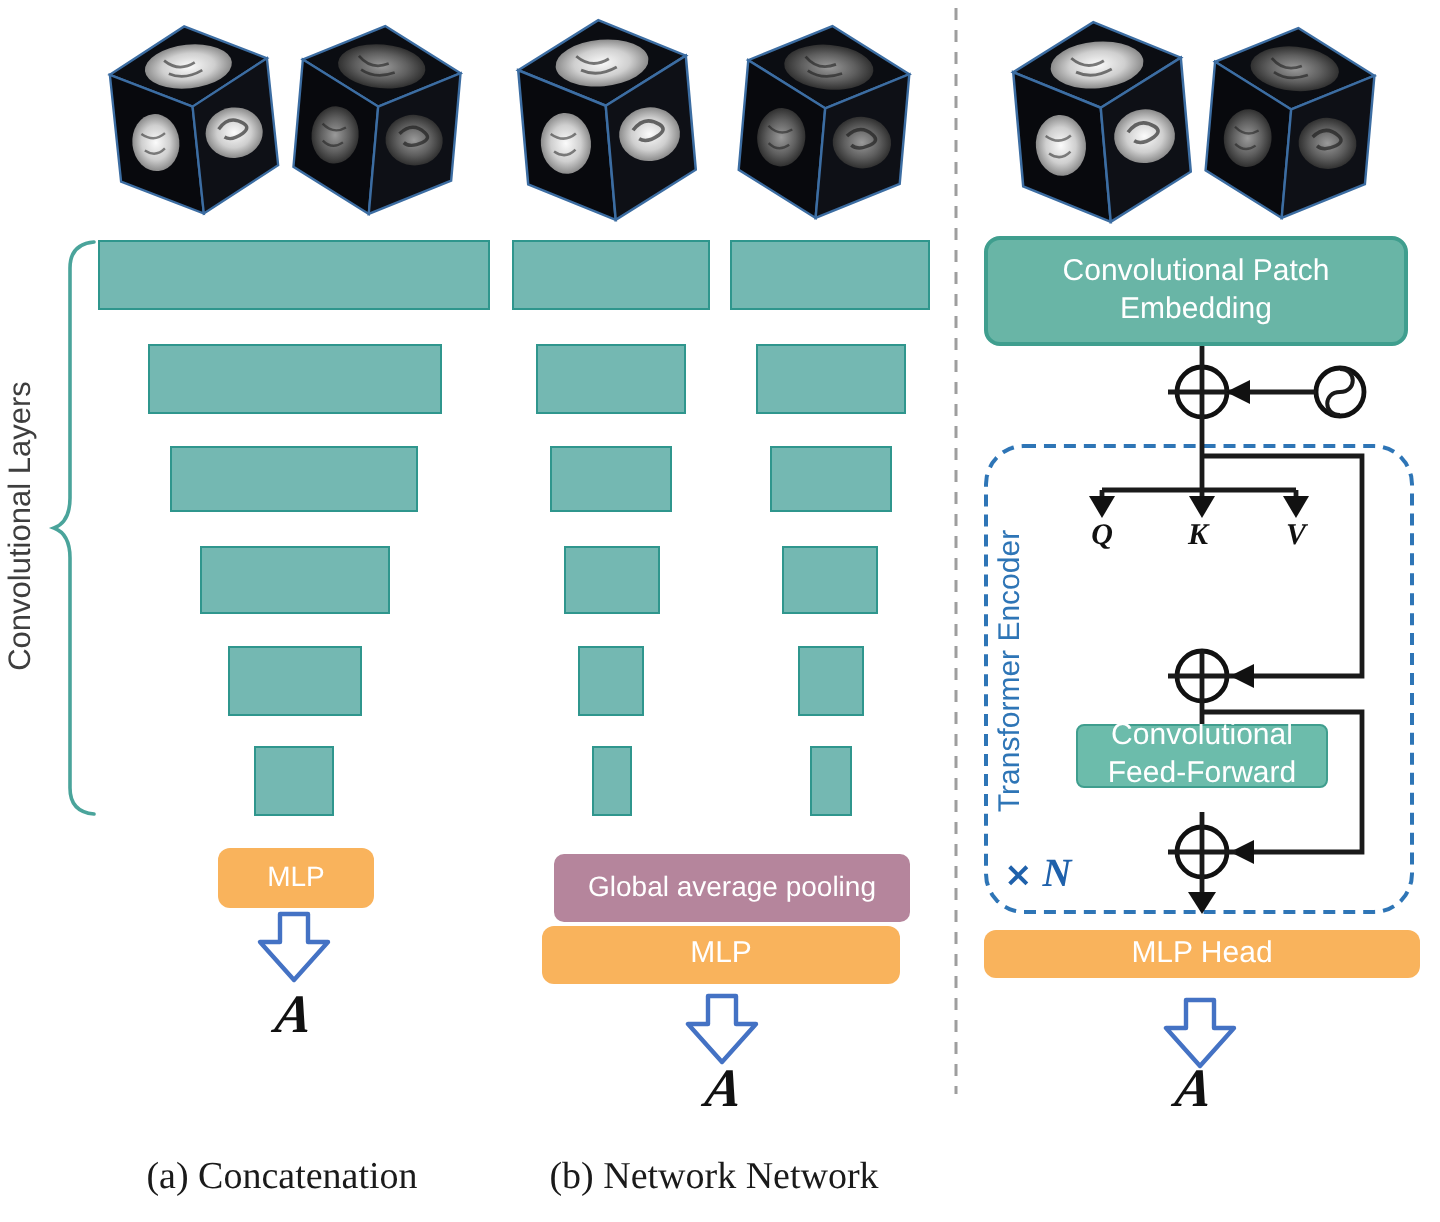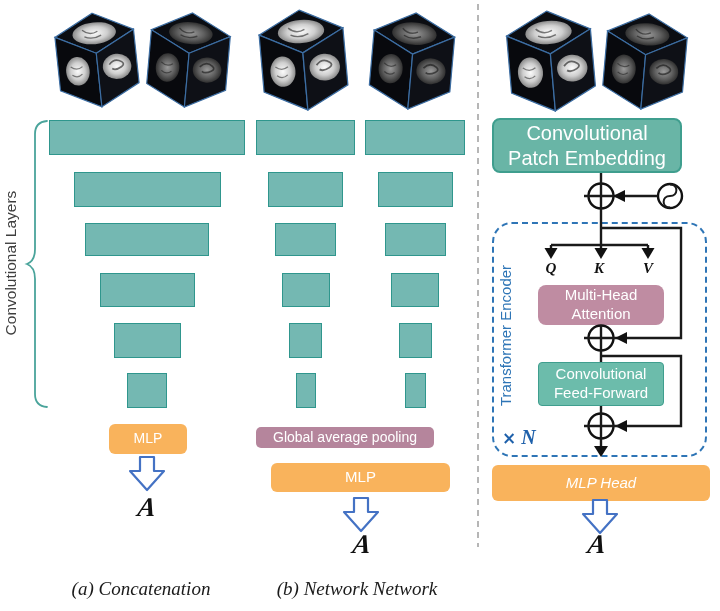--- a/index.html
+++ b/index.html
@@ -11,31 +11,31 @@
   .block{
     position:absolute;box-sizing:border-box;
     display:flex;align-items:center;justify-content:center;text-align:center;
     color:#fff;line-height:1.25;
   }
   .conv-block{
     position:absolute;box-sizing:border-box;
     background:var(--conv-block,#74b8b2);
     border:1.5px solid var(--conv-block-border,#2f968d);
   }
-  #cpe{left:492px;top:118px;width:190px;height:55px;
+  #cpe{left:492px;top:118px;width:212px;height:55px;
     background:var(--patch-embed-fill,#69b5a6);border:2px solid var(--teal-border,#3f9e8e);
-    border-radius:8px;font-size:20px;padding:16px 14px;}
+    border-radius:8px;font-size:15px;padding:16px 14px;}
   #mha{left:538px;top:285px;width:126px;height:40px;
     background:var(--attention-fill,#bf8ca2);border-radius:8px;font-size:15px;}
-  #cff{left:538px;top:362px;width:126px;height:44px;
+  #cff{left:538px;top:362px;width:126px;height:32px;
     background:var(--feed-forward-fill,#6cbcab);border:1.5px solid var(--teal-border,#3f9e8e);
     border-radius:4px;font-size:15px;}
-  #mlp-head{left:492px;top:465px;width:218px;height:36px;
-    background:var(--orange-fill,#f9b35c);border-radius:6px;font-size:15px;font-style:italic;}
-  #gap-b{left:256px;top:427px;width:178px;height:21px;
+  #mlp-head{left:492px;top:465px;width:218px;height:24px;
+    background:var(--orange-fill,#f9b35c);border-radius:6px;font-size:15px;}
+  #gap-b{left:277px;top:427px;width:178px;height:34px;
     background:var(--pooling-fill,#b5859c);border-radius:5px;font-size:14px;}
   #mlp-b{left:271px;top:463px;width:179px;height:29px;
     background:var(--orange-fill,#f9b35c);border-radius:6px;font-size:15px;}
   #mlp-a{left:109px;top:424px;width:78px;height:30px;
     background:var(--orange-fill,#f9b35c);border-radius:6px;font-size:14px;}
 
   #encoder-box{
     position:absolute;left:492px;top:222px;width:215px;height:235px;box-sizing:border-box;
     border:2px dashed var(--encoder-blue,#2e75b6);border-radius:20px;
   }
@@ -57,21 +57,21 @@
   #xn .times{font-weight:700;font-size:17px;font-family:"DejaVu Sans",sans-serif;}
   #xn .n{font-family:"Liberation Serif",serif;font-style:italic;font-weight:700;font-size:20px;margin-left:5px;}
   .script-a{
     position:absolute;transform:translateX(-50%) skewX(-8deg);
     font-family:"Liberation Serif",serif;font-style:italic;font-weight:700;
     font-size:27px;color:#111;
   }
   #out-a{left:147px;top:492px}#out-b{left:362px;top:529px}#out-c{left:597px;top:529px}
   .caption{
     position:absolute;top:578px;transform:translateX(-50%);
-    font-family:"Liberation Serif",serif;font-size:19px;color:#1a1a1a;white-space:nowrap;font-style:italic;
+    font-family:"Liberation Serif",serif;font-size:19px;color:#1a1a1a;white-space:nowrap;
   }
   #cap-a{left:141px}#cap-b{left:357px}#cap-c{left:594px}
 
   #overlay{position:absolute;left:0;top:0;pointer-events:none;}
   .fl{stroke:#1a1a1a;stroke-width:2.4;fill:none;}
   .fl2{stroke:#1a1a1a;stroke-width:2;fill:none;}
   .addc{fill:#fff;stroke:#111;stroke-width:2.4;}
   .ah{fill:#111;stroke:none;}
   .divider{stroke:#9e9e9e;stroke-width:1.5;stroke-dasharray:6 5;fill:none;}
   .brace{stroke:var(--brace-teal,#4aa49b);stroke-width:1.8;fill:none;stroke-linecap:round;}
@@ -213,21 +213,20 @@
       <div class="conv-block" style="left: 398.5px; top: 323px; width: 33px; height: 35px;"></div>
       <div class="conv-block" style="left: 404.5px; top: 373px; width: 21px; height: 35px;"></div>
     </div>
 
   <div id="conv-layers-label">Convolutional Layers</div>
 
   <div id="encoder-box"></div>
   <div id="encoder-label">Transformer Encoder</div>
 
   <div id="cpe" class="block">Convolutional Patch Embedding</div>
-  <div id="mha" class="block">Multi-Head Attention</div>
   <div id="cff" class="block">Convolutional Feed-Forward</div>
   <div id="mlp-head" class="block">MLP Head</div>
   <div id="gap-b" class="block">Global average pooling</div>
   <div id="mlp-b" class="block">MLP</div>
   <div id="mlp-a" class="block">MLP</div>
 
   <span id="q-label" class="qkv">Q</span>
   <span id="k-label" class="qkv">K</span>
   <span id="v-label" class="qkv">V</span>
 

